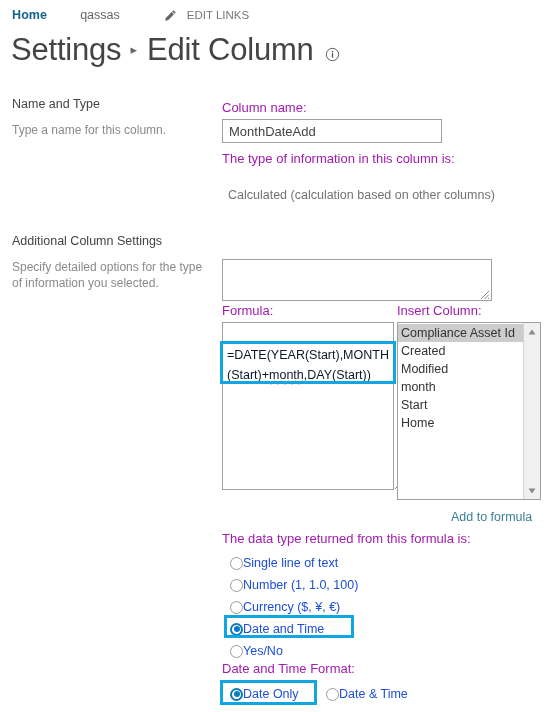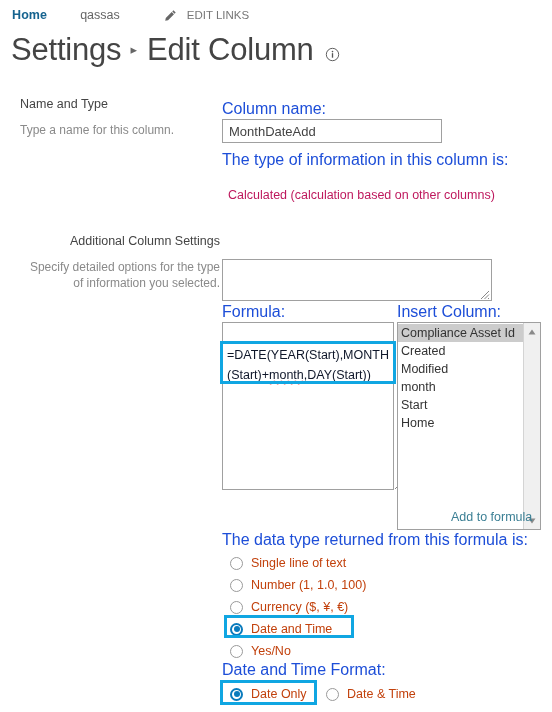--- a/index.html
+++ b/index.html
@@ -72,53 +72,53 @@
     font-size: 13px;
     line-height: 36px;
   }
   .info-icon {
     margin-left: 11px;
     margin-top: 8px;
     width: 15px; height: 15px;
   }
 
   
-  .left-col { position: absolute; left: 20px; width: 200px; }
+  .left-col { position: absolute; left: 12px; width: 200px; }
   .sec-head {
     font-size: 12.5px;
     color: #444444;
     margin: 0 0 11px 0;
     font-weight: normal;
   }
   .sec-desc {
     font-size: 12px;
     color: #8a8a8a;
     line-height: 16px;
     margin: 0;
   }
   #blk-name-type { top: 97px; }
-  #blk-additional { top: 234px; text-align: right; }
+  #blk-additional { top: 234px; }
   .fld-label {
-    font-size: 16px;
-    color: #1d4ed8;
+    font-size: 13px;
+    color: #a21caf;
     margin: 0 0 5px 0;
   }
   .txt-input {
     box-sizing: border-box;
     border: 1px solid #a0a0a0;
     background: #ffffff;
     font-family: "Liberation Sans", sans-serif;
     font-size: 13px;
     color: #444444;
     padding: 3px 6px;
     outline: none;
   }
   .static-val {
     font-size: 12.5px;
-    color: #be185d;
+    color: #737373;
     margin: 0;
     padding-left: 6px;
   }
 
   #lbl-column-name { position: absolute; left: 222px; top: 100px; }
   #inp-column-name { position: absolute; left: 222px; top: 119px; width: 220px; height: 24px; }
   #lbl-type-info  { position: absolute; left: 222px; top: 151px; }
   #val-type-info  { position: absolute; left: 222px; top: 188px; }
 
   #lbl-description { position: absolute; left: 222px; top: 251px; margin-top: 16px; }
@@ -170,21 +170,21 @@
   .misspell {
     text-decoration: underline wavy #e03131;
     text-decoration-skip-ink: none;
   }
 
   
   #lbl-insert-column { position: absolute; left: 397px; top: 303px; }
   #listbox-insert {
     position: absolute;
     left: 397px; top: 322px;
-    width: 144px; height: 208px;
+    width: 144px; height: 178px;
     border: 1px solid #a0a0a0;
     background: #ffffff;
     box-sizing: border-box;
     overflow: hidden;
     display: flex;
   }
   .lb-items { flex: 1 1 auto; padding: 1px 0 0 0; }
   .lb-item {
     font-size: 12.5px;
     color: #333333;
@@ -221,22 +221,21 @@
   #lbl-datatype { position: absolute; left: 222px; top: 531px; }
   .radio-row {
     position: absolute;
     left: 230px;
     display: flex;
     align-items: center;
     height: 20px;
   }
   .radio-row .rlabel {
     font-size: 12.5px;
-    color: #c2410c;
-    margin-left: 8px;
+    color: #1d4ed8;
     white-space: nowrap;
   }
   .radio {
     width: 13px; height: 13px;
     border-radius: 50%;
     border: 1px solid #9a9a9a;
     background: #ffffff;
     box-sizing: border-box;
     position: relative;
     flex: 0 0 auto;

